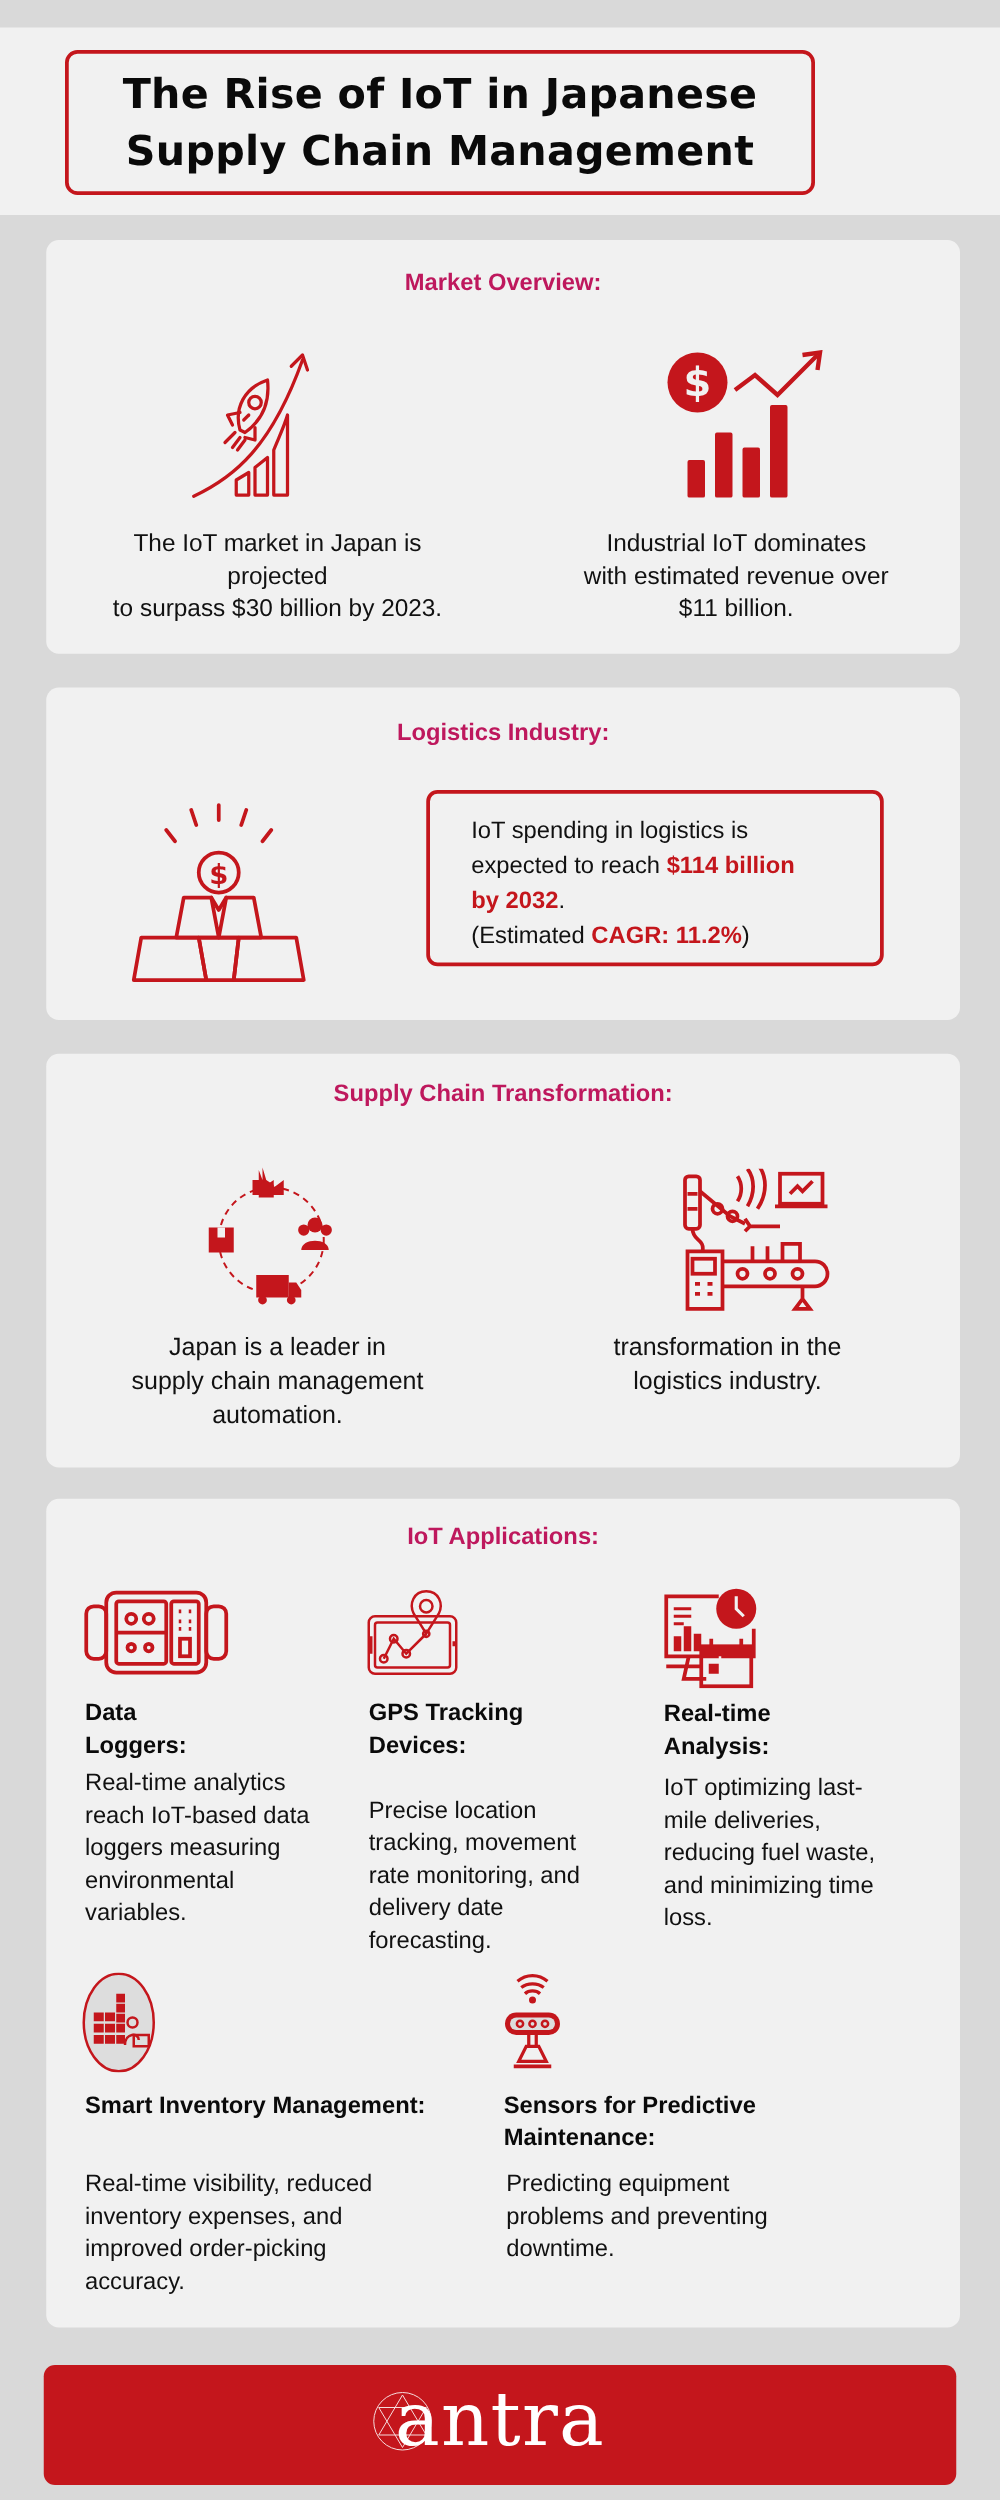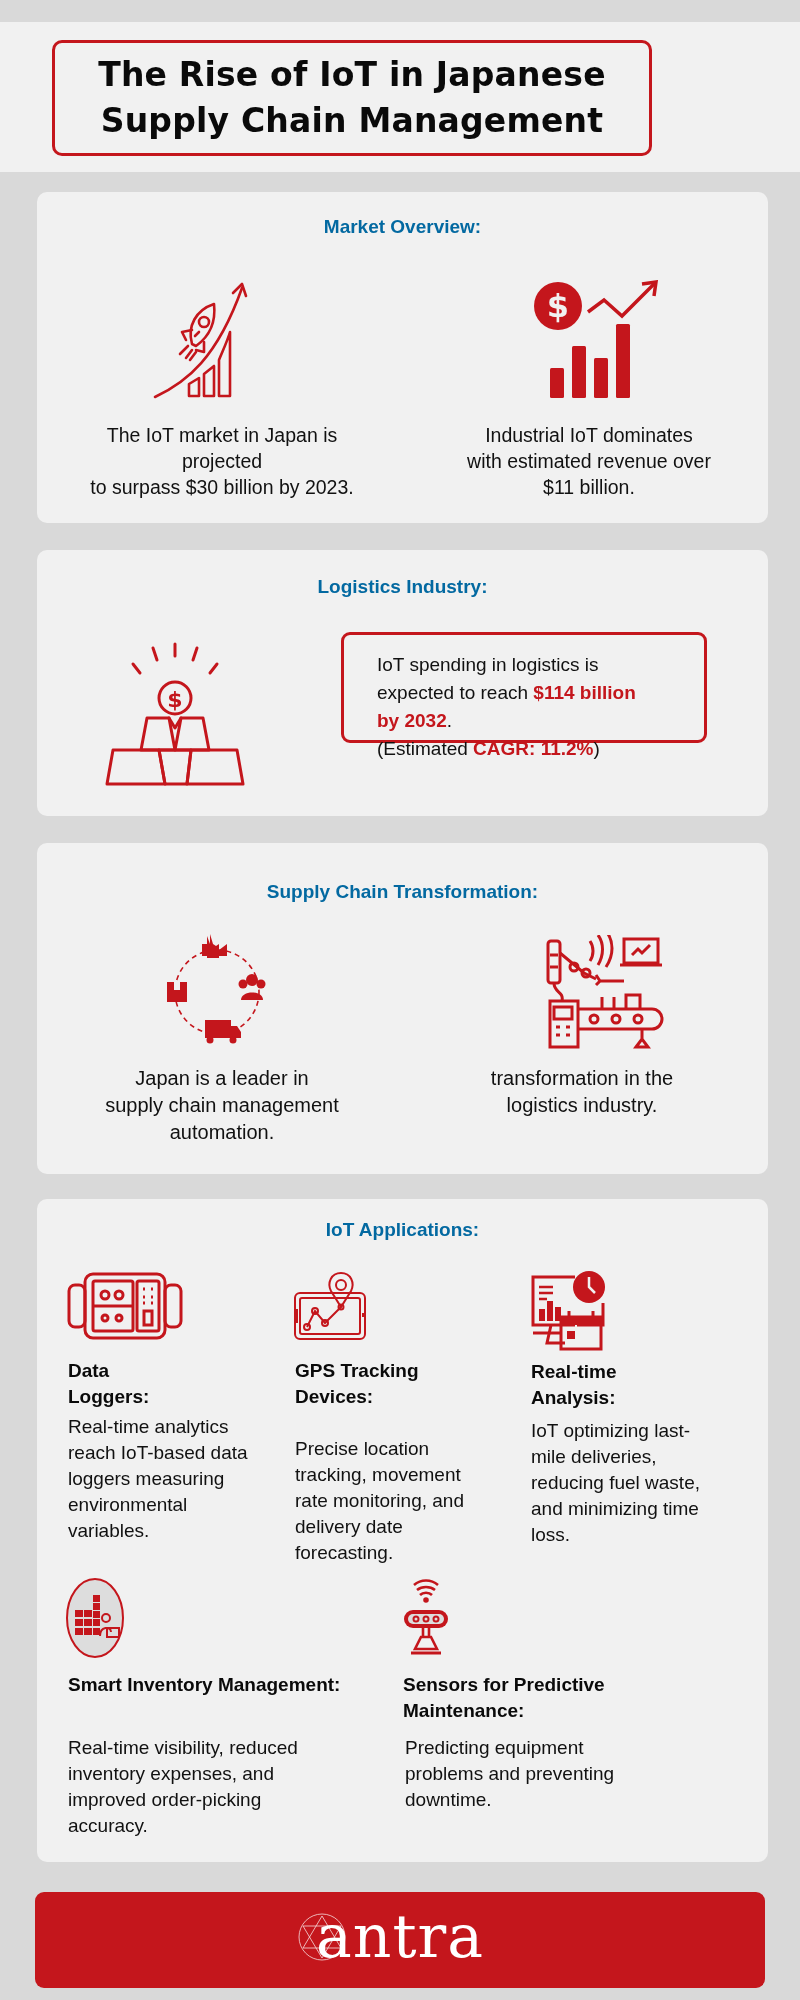--- a/index.html
+++ b/index.html
@@ -29,32 +29,32 @@
     font-family: "DejaVu Sans", sans-serif;
   }
   .card {
     left: 37px; width: 731px;
     background: #f1f1f1;
     border-radius: 10px;
   }
   .card-title {
     position: absolute; left: 0; right: 0;
     text-align: center; font-weight: 700; font-size: 19px;
-    color: #0369a1;
+    color: #be185d;
   }
   .txt {
     position: absolute;
     font-size: 19.5px; line-height: 26px; color: #111;
   }
   .center { text-align: center; }
   .bold { font-weight: 700; }
   .red { color: #c4161c; }
   .icon { position: absolute; }
   .log-box {
-    left: 341px; top: 632px; width: 366px; height: 111px;
+    left: 341px; top: 632px; width: 366px; height: 141px;
     border: 3px solid #c4161c; border-radius: 9px;
   }
   .footer {
     left: 35px; top: 1892px; width: 730px; height: 96px;
     background: #c4161c; border-radius: 9px;
     display: flex; align-items: center; justify-content: center;
   }
   .logo-text {
     color: #ffffff; font-size: 60px; font-family: "DejaVu Serif", serif;
     letter-spacing: 1px; position: relative; top: -4px;
@@ -130,21 +130,21 @@
 <div class="abs log-box">
   <div class="txt" style="left:33px;top:16px;width:320px;line-height:28px;font-size:19px;">
     <span>IoT spending in logistics is</span><br>
     <span>expected to reach </span><span class="bold red">$114 billion</span><br>
     <span class="bold red">by 2032</span><span>.</span><br>
     <span>(Estimated </span><span class="bold red">CAGR: 11.2%</span><span>)</span>
   </div>
 </div>
 
 <div class="abs card" style="top:843px;height:331px;">
-  <div class="card-title" style="top:22px;margin-top:16px;">Supply Chain Transformation:</div>
+  <div class="card-title" style="top:22px;">Supply Chain Transformation:</div>
 
   <svg class="icon" style="left:120px;top:85px;" width="120" height="120" viewBox="0 0 120 120">
     <circle cx="60" cy="64" r="42" fill="none" stroke="#c4161c" stroke-width="1.6" stroke-dasharray="5 4"></circle>
     <path d="M45 28 V16 H50 V8 L53 16 V6 L56 16 V20 L62 16 V22 L70 16 V28 Z" fill="#c4161c"></path>
     <path d="M50 30 V20 L56 16 L62 20 V30 Z" fill="#c4161c"></path>
     <rect x="10" y="54" width="20" height="20" fill="#c4161c"></rect>
     <rect x="17" y="54" width="6" height="8" fill="#f1f1f1"></rect>
     <rect x="48" y="92" width="26" height="18" fill="#c4161c"></rect>
     <path d="M74 98 H80 L84 104 V110 H74 Z" fill="#c4161c"></path>
     <circle cx="53" cy="112" r="3.5" fill="#c4161c"></circle>

